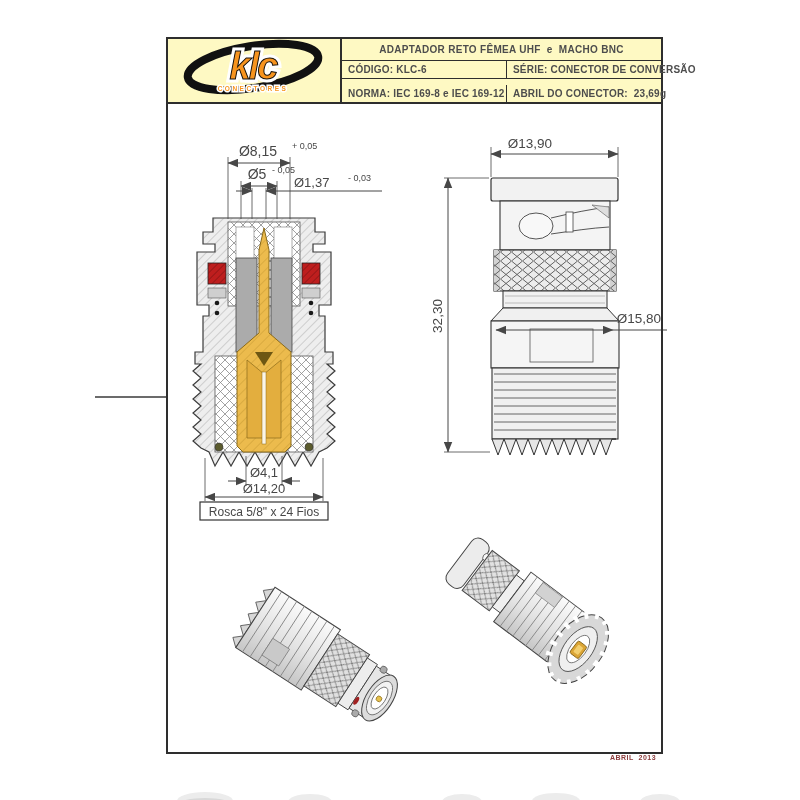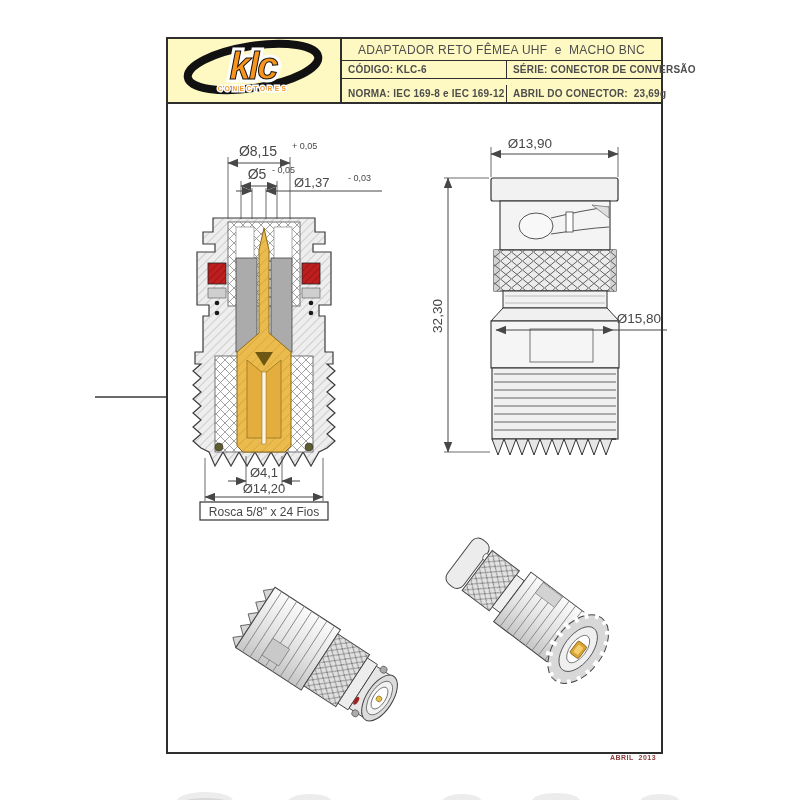--- a/index.html
+++ b/index.html
@@ -5,21 +5,21 @@
   html,body{margin:0;padding:0;background:#fff;}
   .page{position:relative;width:800px;height:800px;background:#fff;overflow:hidden;
         font-family:"Liberation Sans",sans-serif;color:#4d4d4d;}
   .sheet-frame{position:absolute;left:166px;top:37px;width:497px;height:717px;
         border:2px solid #2e2e2e;box-sizing:border-box;background:transparent;}
   .header-table{position:absolute;left:0;top:0;right:0;height:63px;display:flex;
         border-bottom:2px solid #2e2e2e;background:#fef9c3;}
   .logo-cell{width:172px;border-right:2px solid #2e2e2e;position:relative;flex:none;}
   .info-cell{flex:1;display:flex;flex-direction:column;min-width:0;}
   .title-row{height:21px;border-bottom:1.5px solid #2e2e2e;display:flex;align-items:center;
-        justify-content:center;font-size:12px;font-weight:normal;letter-spacing:.3px;white-space:pre;}
+        justify-content:center;font-size:10px;font-weight:bold;letter-spacing:.3px;white-space:pre;}
   .split-row{flex:1;display:flex;border-bottom:1.5px solid #2e2e2e;}
   .split-row:last-child{border-bottom:none;margin-top:6px;}
   .cell-l{width:165px;flex:none;border-right:1.5px solid #2e2e2e;display:flex;align-items:center;
         padding-left:6px;font-size:10px;font-weight:bold;letter-spacing:.2px;white-space:pre;box-sizing:border-box;}
   .cell-r{flex:1;display:flex;align-items:center;padding-left:6px;font-size:10px;font-weight:bold;
         letter-spacing:.2px;white-space:pre;}
   .date-stamp{position:absolute;left:598px;top:754px;width:70px;text-align:center;
         font-size:7px;font-weight:bold;color:#8a3b3b;letter-spacing:.5px;white-space:pre;}
   svg text{font-family:"Liberation Sans",sans-serif;fill:#474747;}
   .drawing-layer{position:absolute;left:0;top:0;}

